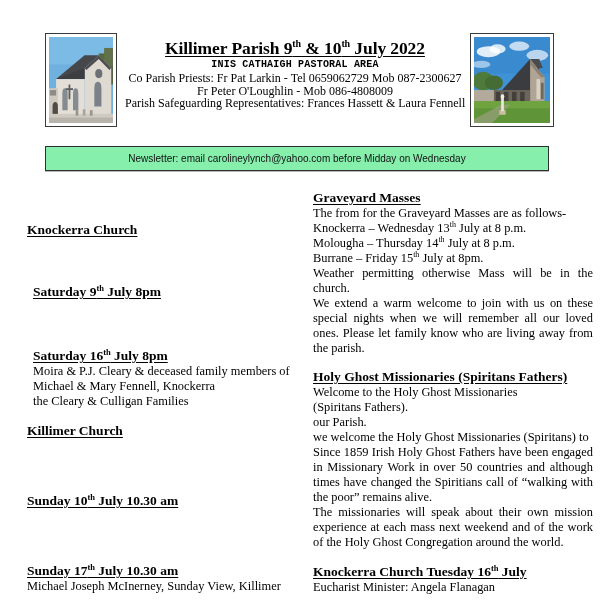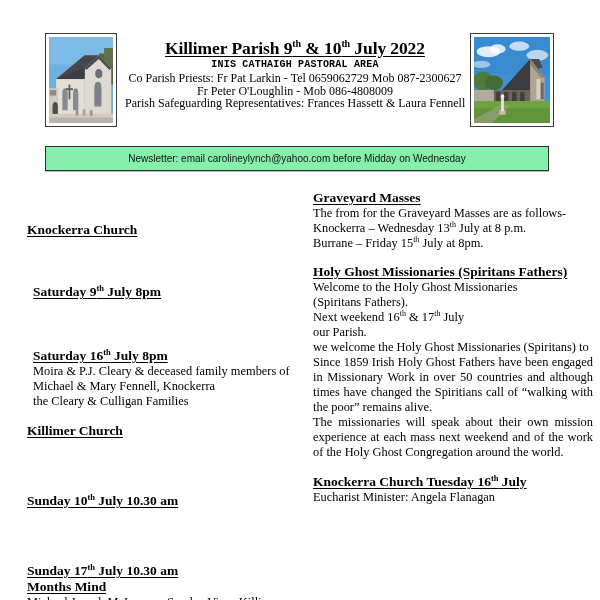--- a/index.html
+++ b/index.html
@@ -295,39 +295,40 @@
 
     <div class="heading">Killimer Church</div>
 
     <div style="height:54px"></div>
 
     <div class="heading"><span>Sunday 10</span><sup>th</sup><span> July 10.30 am</span></div>
 
     <div style="height:54px"></div>
 
     <div class="heading"><span>Sunday 17</span><sup>th</sup><span> July 10.30 am</span></div>
-    <div class="heading">Months Mind</div>
     <div class="body-line">Michael Joseph McInerney, Sunday View, Killimer</div>
   </div>
 
   <div class="col-right">
 
     <div class="heading">Graveyard Masses</div>
     <div class="body-line">The from for the Graveyard Masses are as follows-</div>
 
     <div class="body-line"><span>Knockerra – Wednesday 13</span><sup>th</sup><span> July at 8 p.m.</span></div>
+    <div class="body-line"><span>Molougha – Thursday 14</span><sup>th</sup><span> July at 8 p.m.</span></div>
     <div class="body-line"><span>Burrane – Friday 15</span><sup>th</sup><span> July at 8pm.</span></div>
 
+    <div class="para-justify">Weather permitting otherwise Mass will be in the church.</div>
+    <div class="para-justify">We extend a warm welcome to join with us on these special nights when we will remember all our loved ones. Please let family know who are living away from the parish.</div>
 
     <div style="height:13px"></div>
 
     <div class="heading">Holy Ghost Missionaries (Spiritans Fathers)</div>
     <div class="body-line">Welcome to the Holy Ghost Missionaries</div>
     <div class="body-line">(Spiritans Fathers).</div>
-    <div class="body-line"><span>Next weekend 16</span><sup>th</sup><span> &amp; 17</span><sup>th</sup><span> July</span></div>
     <div class="body-line">our Parish.</div>
     <div class="body-line">we welcome the Holy Ghost Missionaries (Spiritans) to</div>
     <div class="para-justify">Since 1859 Irish Holy Ghost Fathers have been engaged in Missionary Work in over 50 countries and although times have changed the Spiritians call of “walking with the poor” remains alive.</div>
     <div class="para-justify">The missionaries will speak about their own mission experience at each mass next weekend and of the work of the Holy Ghost Congregation around the world.</div>
 
     <div style="height:14px"></div>
 
     <div class="heading"><span>Knockerra Church Tuesday 16</span><sup>th</sup><span> July</span></div>
     <div class="body-line">Eucharist Minister: Angela Flanagan</div>
   </div>

